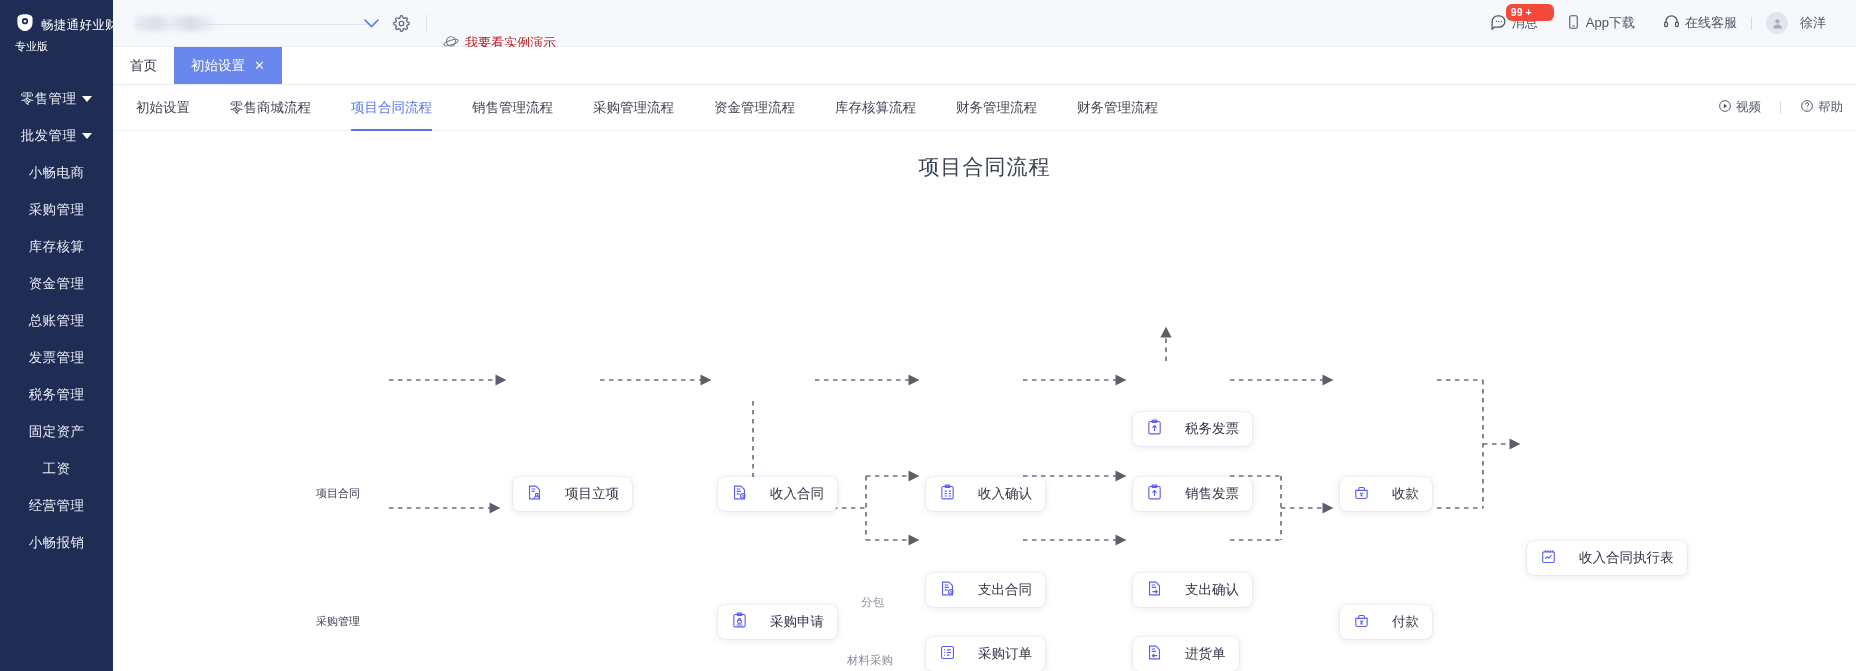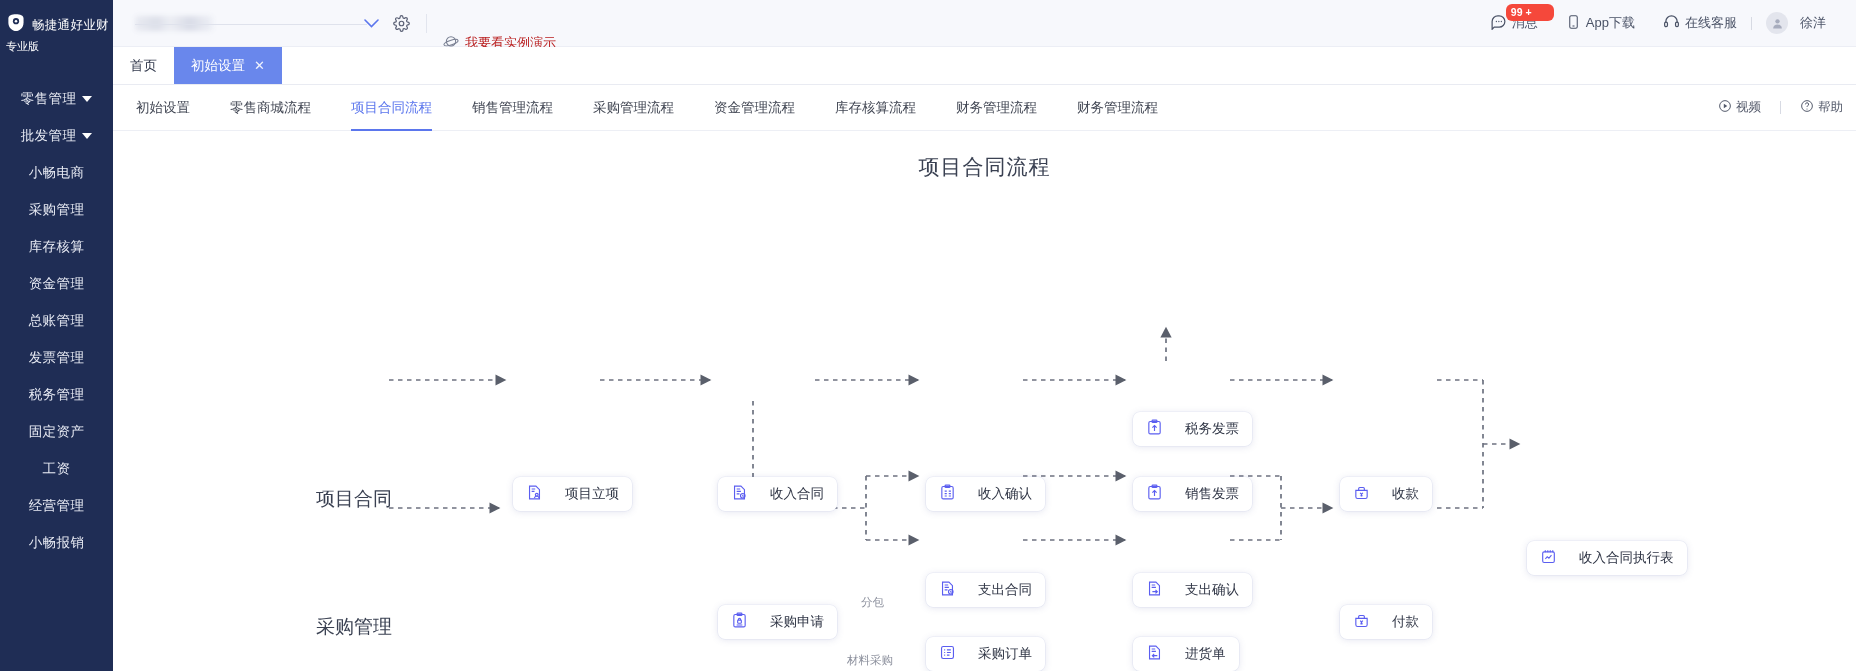--- a/index.html
+++ b/index.html
@@ -11,21 +11,21 @@
   .app { position: relative; width: 1856px; height: 671px; display: flex; }
 
   
   .sidebar {
     width: 113px; height: 671px; background: #1f2d55;
     display: flex; flex-direction: column; flex: 0 0 113px;
     position: relative; z-index: 5;
   }
   .brand {
     height: 66px; display: flex; flex-direction: column;
-    justify-content: center; padding-left: 5px; position: relative;
+    justify-content: center; padding-left: 14px; position: relative;
   }
   .brand-row { display: flex; align-items: center; gap: 5px; }
   .brand-logo { width: 22px; height: 22px; flex: 0 0 22px; }
   .brand-name { color: #ffffff; font-size: 12.5px; letter-spacing: .3px; white-space: nowrap; }
   .brand-sub { color: #ffffff; font-size: 11px; margin-top: 1px; padding-left: 1px; }
 
   .nav { display: flex; flex-direction: column; padding-top: 14px; }
   .nav-item {
     height: 37px; display: flex; align-items: center; justify-content: center;
     color: #e8ebf4; font-size: 13.5px; cursor: pointer; gap: 6px;
@@ -90,21 +90,21 @@
   .chart-title { position: absolute; top: 22px; left: 0; right: 0; text-align: center;
                  font-size: 21px; color: #3a4152; letter-spacing: 1px; }
 
   .node {
     position: absolute; height: 34px; background: #ffffff; border-radius: 7px;
     box-shadow: 0 1px 7px rgba(86,96,160,.17), 0 0 0 .6px rgba(150,160,210,.16);
     display: flex; align-items: center; padding: 0 13px; gap: 22px;
     font-size: 13.5px; color: #2f3545; white-space: nowrap; cursor: pointer;
   }
   .node svg { flex: 0 0 auto; }
-  .rowlabel { position: absolute; font-size: 19px; color: #3a4152; white-space: nowrap; }
+  .rowlabel { position: absolute; font-size: 11px; color: #3a4152; white-space: nowrap; }
   .edgelabel { position: absolute; font-size: 11.5px; color: #8b8f9c; white-space: nowrap; }
 
   .svgwrap { position: absolute; inset: 0; pointer-events: none; }
 </style>
 </head>
 <body>
 
 <div class="app">
 
   <aside class="sidebar">

